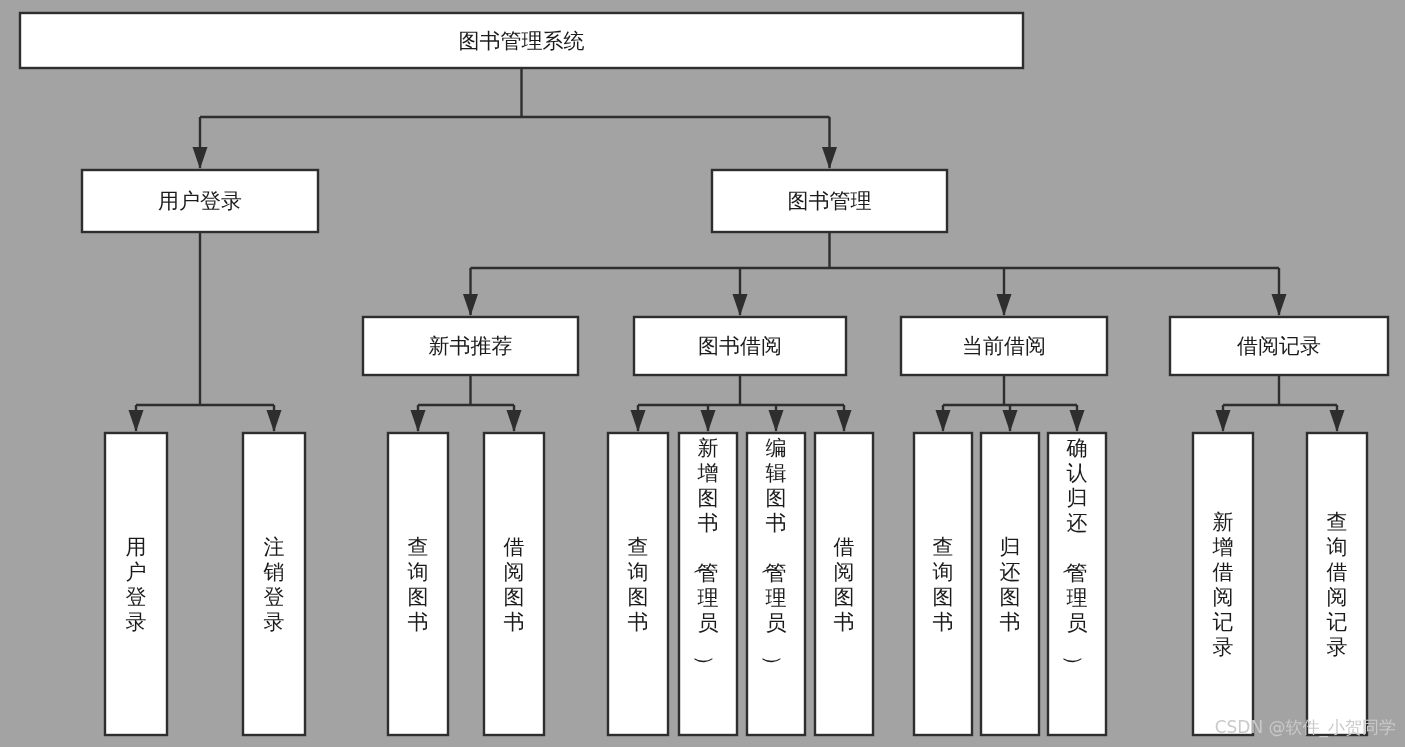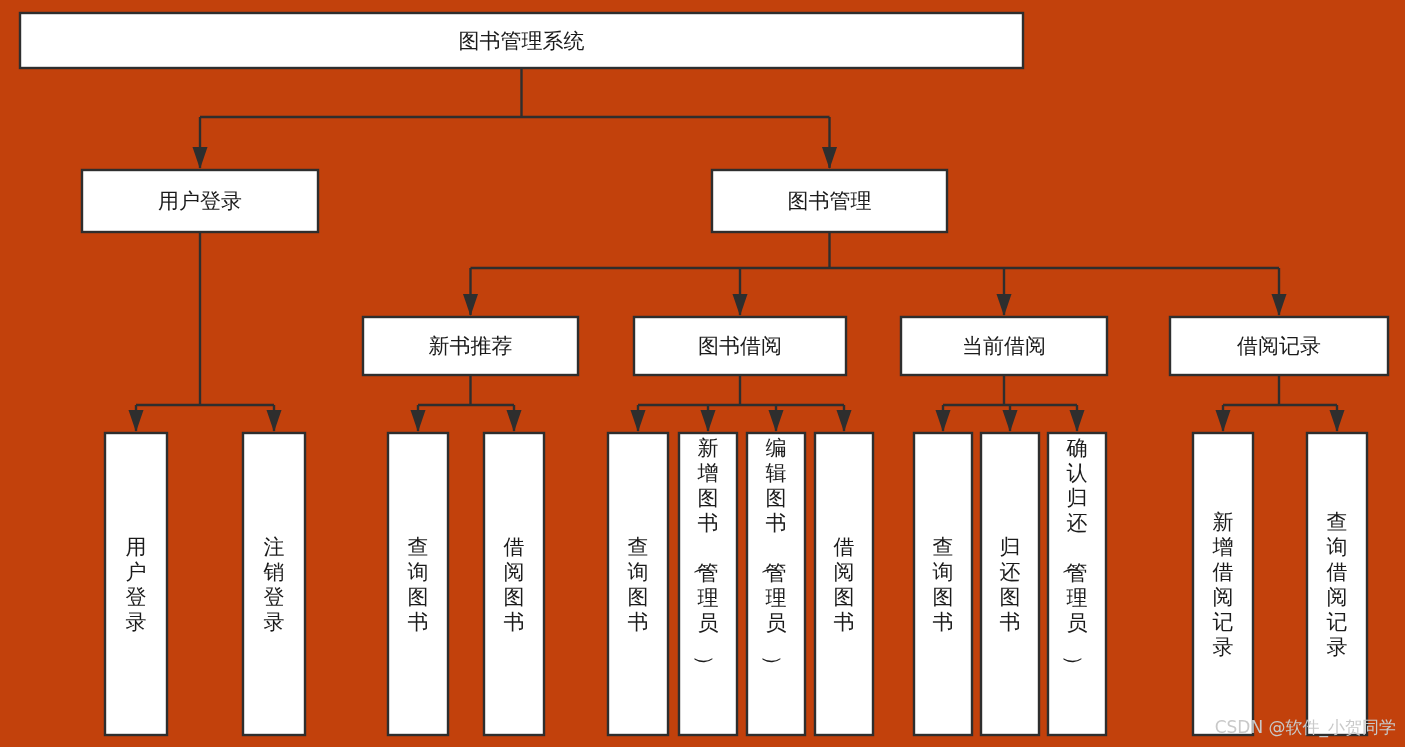--- a/index.html
+++ b/index.html
@@ -10,21 +10,21 @@
   body {
     width: 1405px;
     height: 747px;
     font-family: "DejaVu Sans", "Liberation Sans", sans-serif;
     overflow: hidden;
   }
   #diagram-root {
     position: relative;
     width: 1405px;
     height: 747px;
-    background: #c2410c;
+    background: #a3a3a3;
   }
   svg#flow-svg {
     position: absolute;
     left: 0;
     top: 0;
     width: 1405px;
     height: 747px;
     display: block;
   }
   .node-box {

